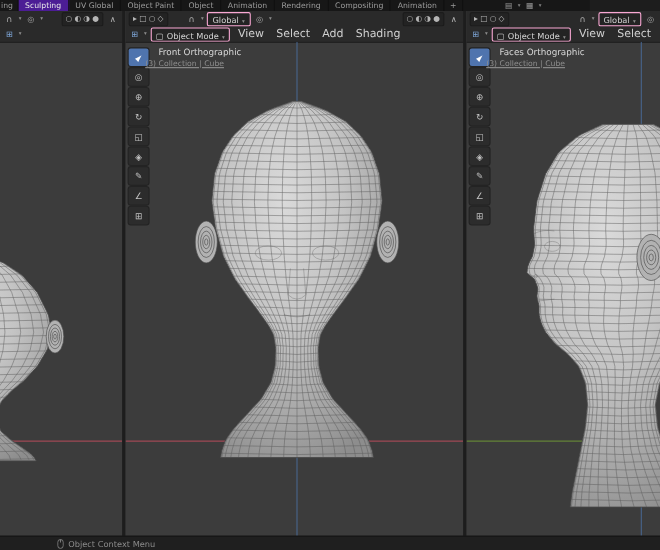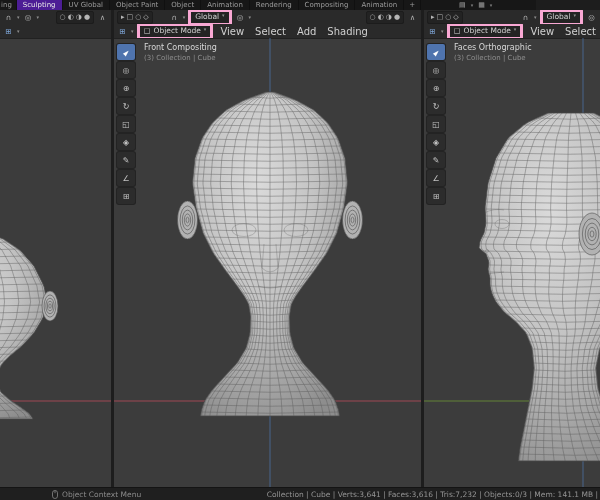--- a/index.html
+++ b/index.html
@@ -24,34 +24,34 @@
   #area-right{left:424px;width:176px;}
   .vheader{position:absolute;left:0;top:0;right:0;height:28px;background:#2a2a2a;
     border-bottom:1px solid #212121;display:flex;flex-direction:column;}
   .hrow{height:14px;display:flex;align-items:center;padding:0 3px;gap:3px;overflow:hidden;}
   .hic{display:flex;align-items:center;justify-content:center;min-width:11px;height:11px;
     color:#b5b5b5;font-size:7.5px;}
   .hic.blue{color:#7ea6d8;}
   .caret{font-size:5px;color:#8d8d8d;}
   .cluster{display:flex;align-items:center;gap:2px;background:#232323;border:1px solid #1c1c1c;
     border-radius:2px;height:11px;padding:0 3px;color:#b5b5b5;font-size:7px;}
-  .hbtn{display:flex;align-items:flex-start;gap:3px;height:11px;padding:0 4px;background:#232323;
-    border:3px solid #f9a8d4;border-radius:2px;color:#d4d4d4;font-size:7.5px;white-space:nowrap;}
+  .hbtn{display:flex;align-items:flex-end;gap:3px;height:11px;padding:0 4px;background:#232323;
+    border:1px solid #f9a8d4;border-radius:2px;color:#d4d4d4;font-size:7.5px;white-space:nowrap;}
   .menu{padding:0 4px;font-size:10px;color:#d0d0d0;white-space:nowrap;}
   .hspacer{flex:1;}
   .hgap{width:10px;}
   
   .toolbar{position:absolute;left:3px;top:34px;width:18px;display:flex;flex-direction:column;gap:2px;}
   .tool{height:16px;border-radius:2px;background:#2c2c2c;box-shadow:0 0 0 1px #232323;
     display:flex;align-items:center;justify-content:center;color:#c2c2c2;font-size:8px;}
   .tool.active{background:#4f74ae;color:#fff;}
   .rot{display:inline-block;transform:rotate(-45deg);}
   
   .vlabel{position:absolute;left:30px;top:33px;font-size:8px;color:#d8d8d8;white-space:nowrap;}
-  .vsublabel{position:absolute;left:30px;top:44px;font-size:7px;color:#8f8f8f;white-space:nowrap;}
+  .vsublabel{position:absolute;left:18px;top:44px;font-size:7px;color:#8f8f8f;white-space:nowrap;text-decoration:underline;}
   svg.canvas{position:absolute;left:0;top:28px;}
   
   .statusbar{position:absolute;left:0;bottom:0;width:600px;height:12px;background:#1f1f1f;
     border-top:1px solid #141414;display:flex;align-items:center;font-size:7.5px;color:#8b8b8b;}
   .status-left{display:flex;align-items:center;gap:4px;margin-left:52px;justify-content:space-between;}
   .status-right{margin-left:auto;margin-right:2px;color:#949494;white-space:nowrap;overflow:hidden;}
 </style>
 </head>
 <body>
 
@@ -325,21 +325,21 @@
     <div class="tool">
         <span>✎</span>
       </div>
     <div class="tool">
         <span>∠</span>
       </div>
     <div class="tool">
         <span>⊞</span>
       </div>
   </div>
-  <div class="vlabel">Front Compositing</div>
+  <div class="vlabel">Front Orthographic</div>
   <div class="vsublabel">(3) Collection | Cube</div>
 </div>
 
 <div class="area" id="area-right">
   <div class="vheader">
     <div class="hrow">
       <div class="cluster">
         <span>▸</span>
         <span>□</span>
         <span>○</span>
@@ -498,14 +498,13 @@
 </div>
 
 <div class="statusbar">
   <div class="status-left">
     <svg width="6" height="9" viewBox="0 0 6 9">
       <rect x="0.5" y="0.5" width="5" height="8" rx="2.4" fill="none" stroke="#888" stroke-width="0.8"></rect>
       <line x1="3" y1="0.5" x2="3" y2="3.2" stroke="#888" stroke-width="0.8"></line>
     </svg>
     <span>Object Context Menu</span>
   </div>
-  <div class="status-right">Collection | Cube | Verts:3,641 | Faces:3,616 | Tris:7,232 | Objects:0/3 | Mem: 141.1 MB |</div>
 </div>
 
 </body></html>

